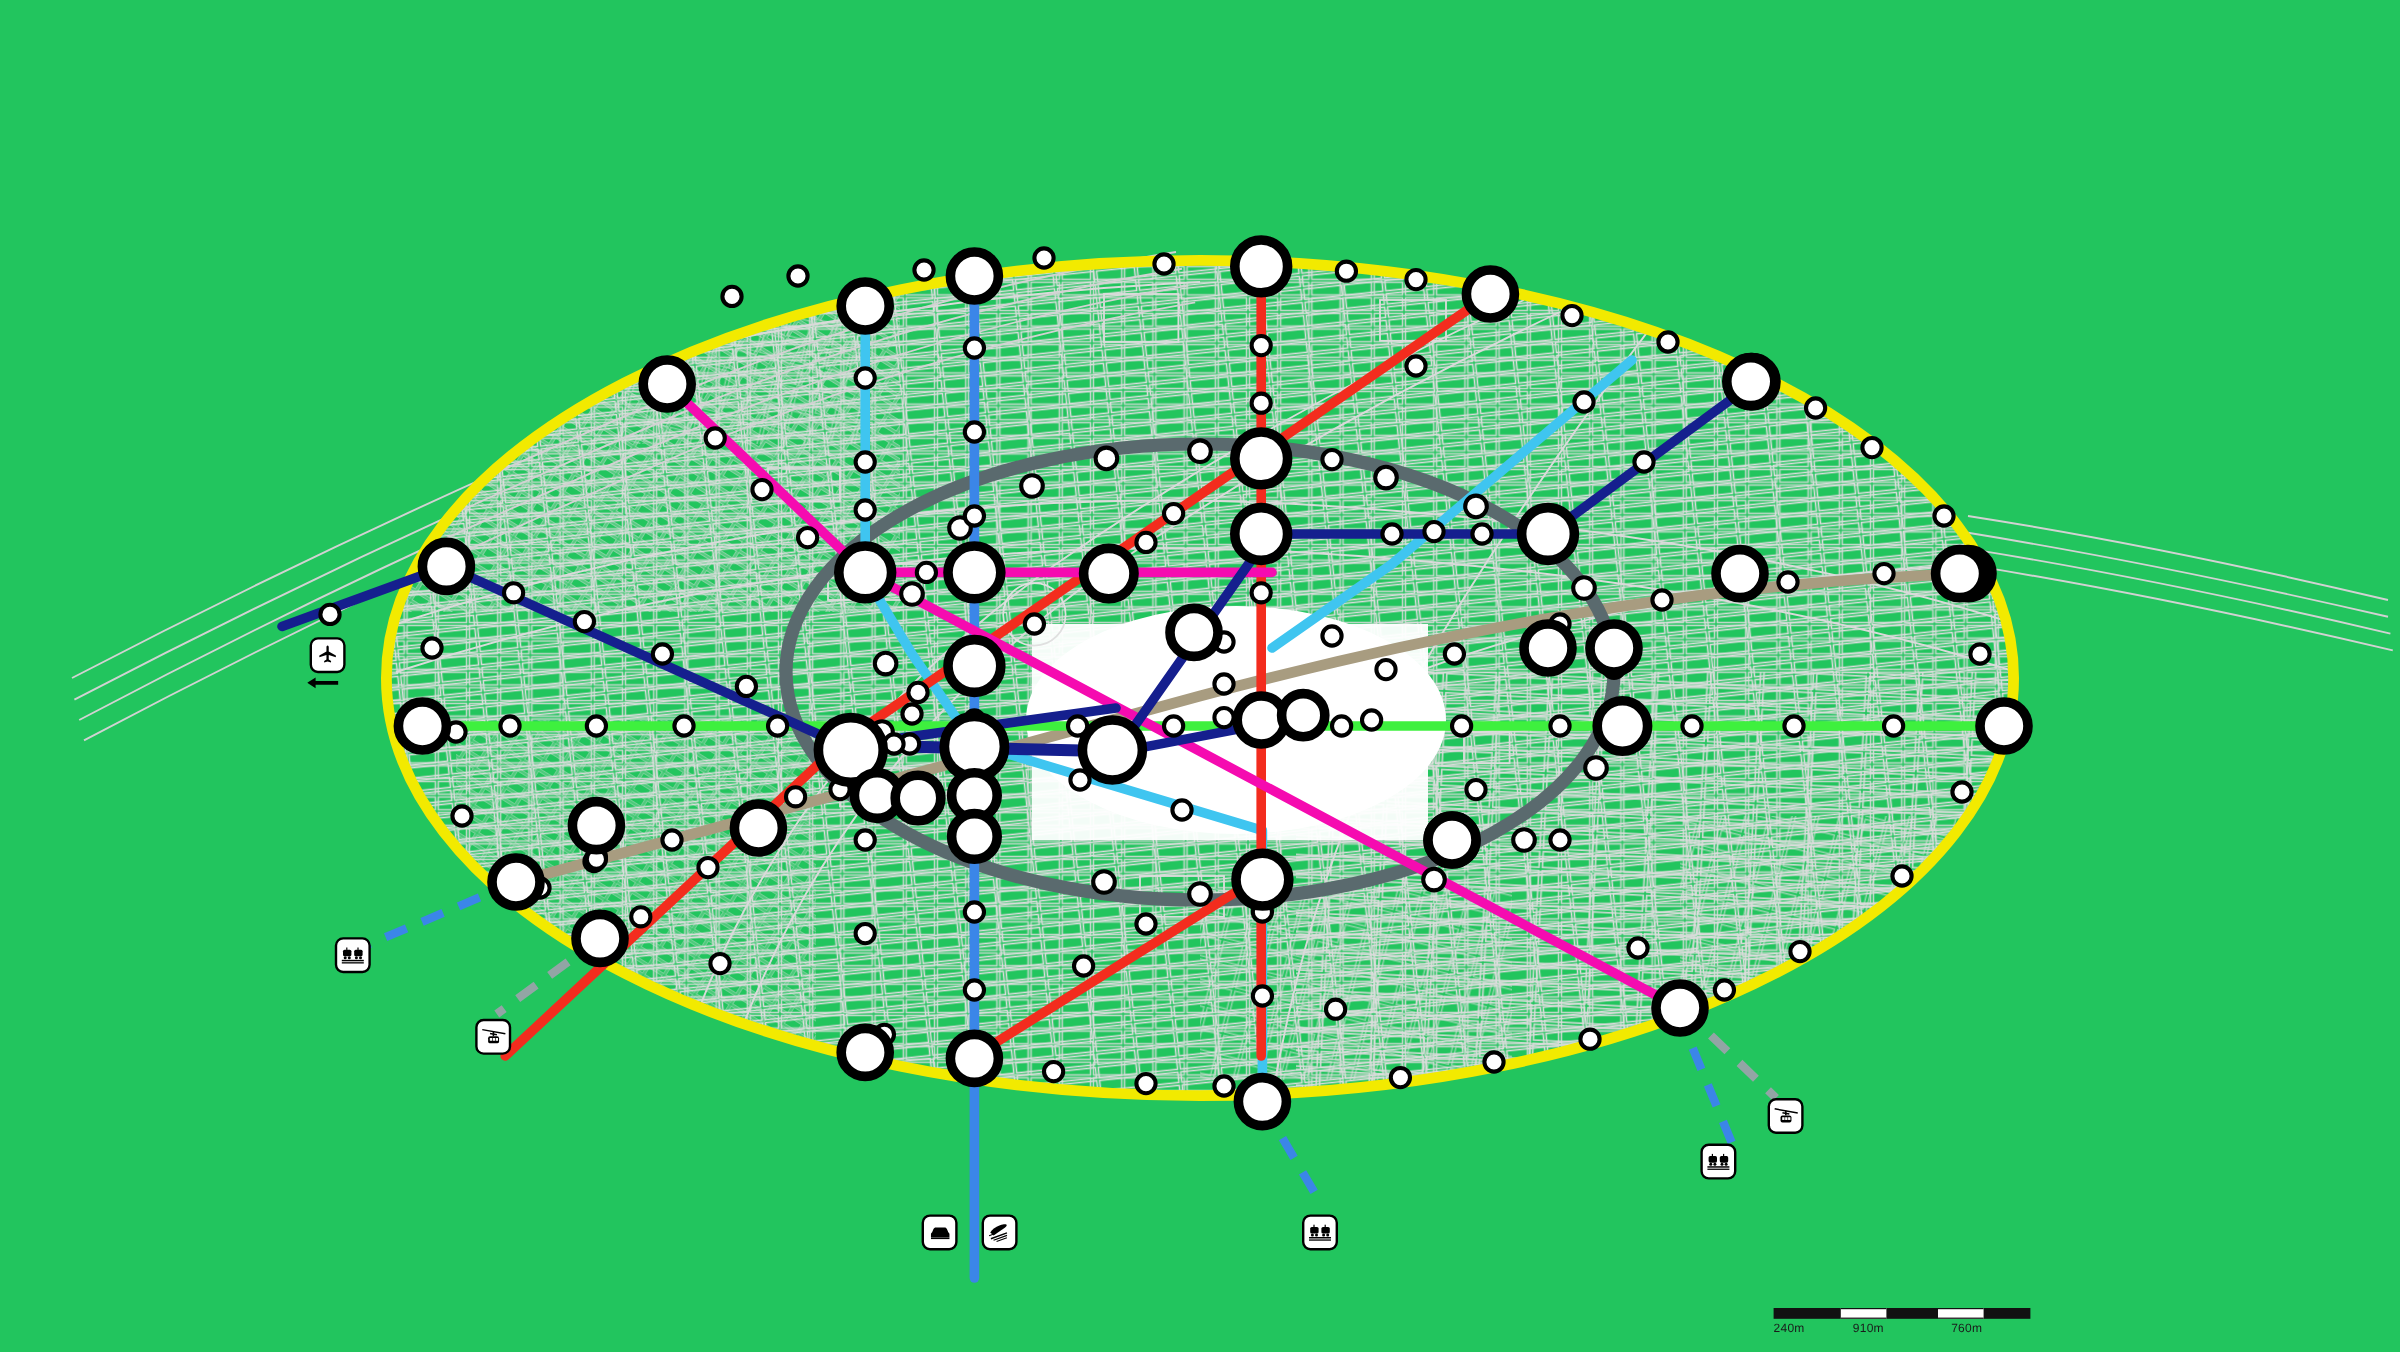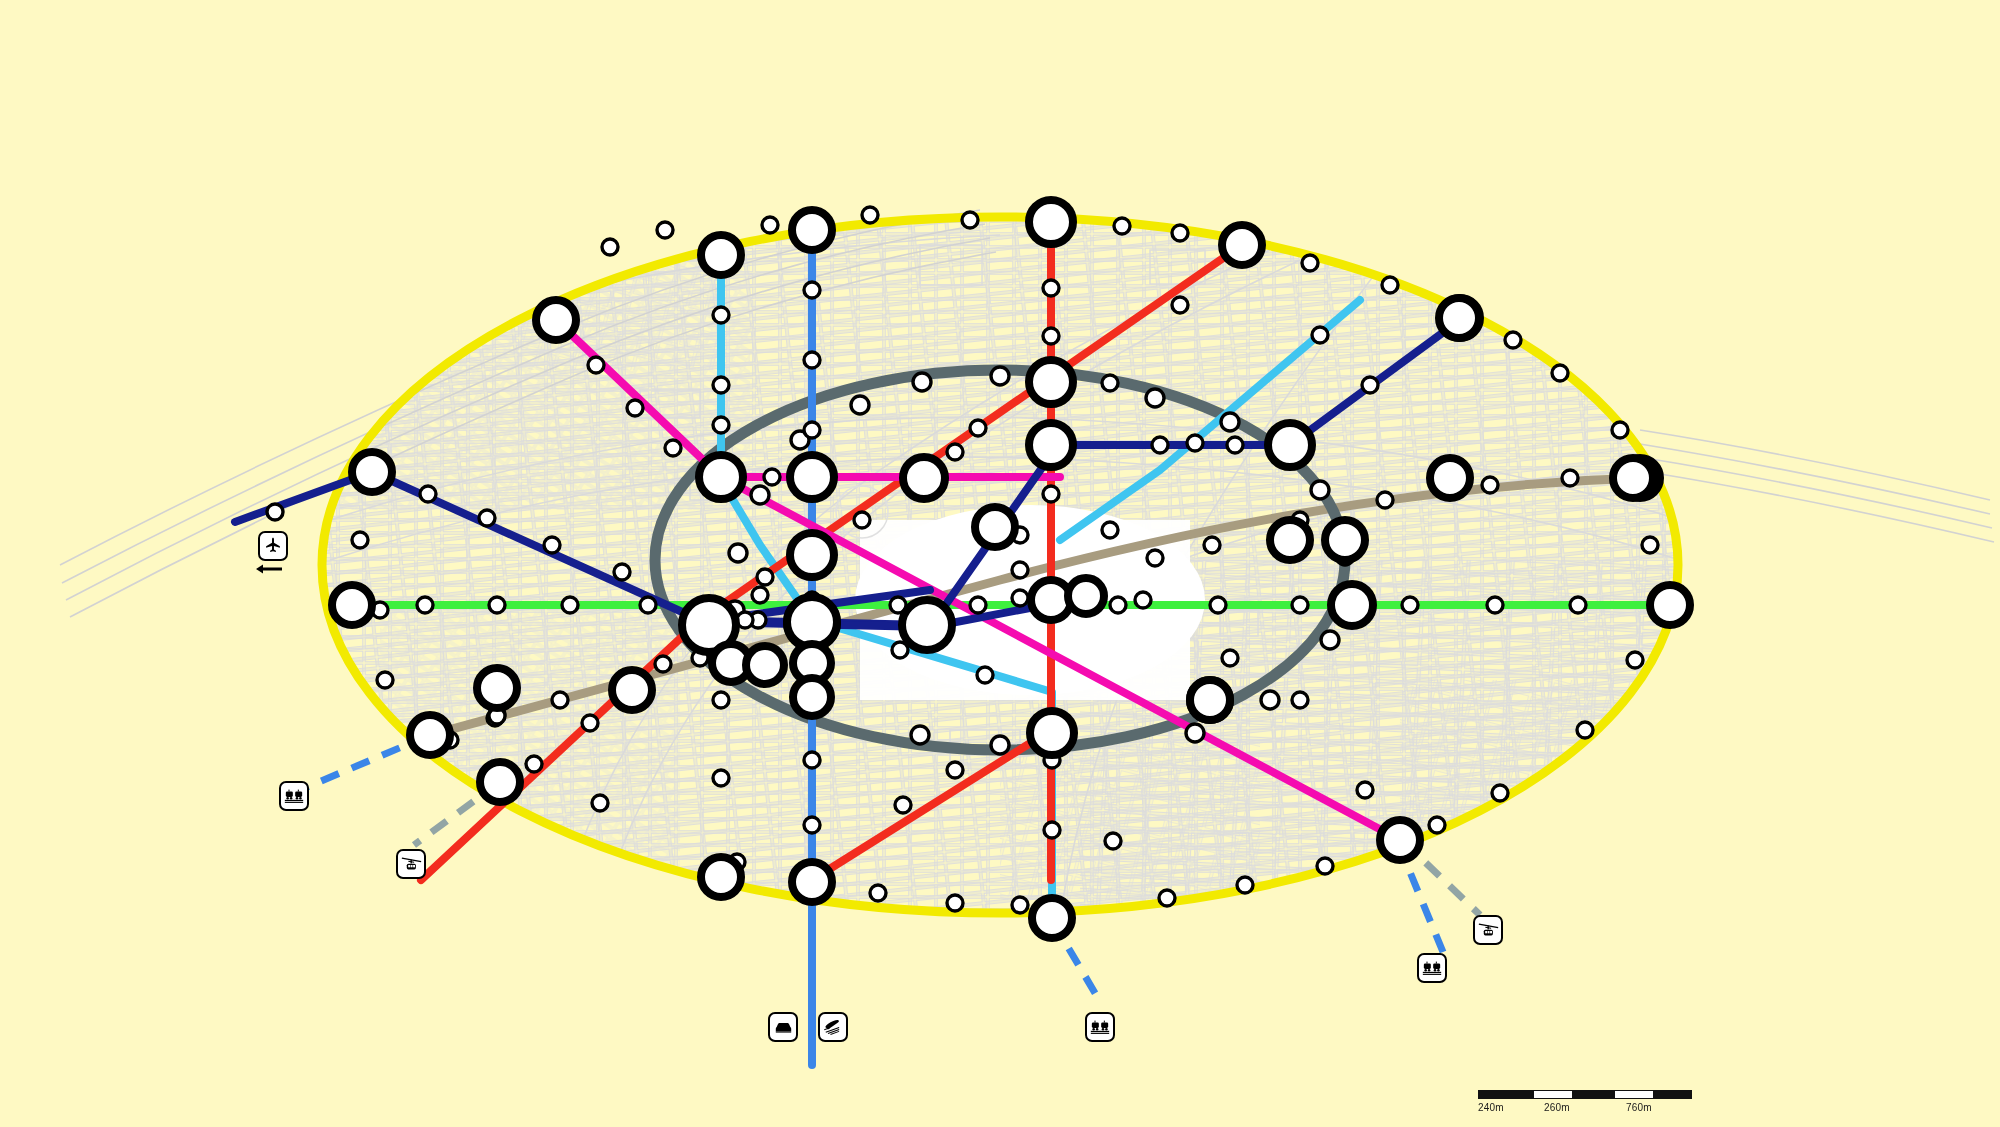--- a/index.html
+++ b/index.html
@@ -8,21 +8,21 @@
     padding: 0;
     background: #ffffff;
   }
   body {
     font-family: "Liberation Sans", sans-serif;
   }
   #map-root {
     position: relative;
     width: 2000px;
     height: 1127px;
-    background: #fef9c3;
+    background: #22c55e;
     overflow: hidden;
   }
   #map-svg {
     position: absolute;
     top: 0;
     left: 0;
     width: 2000px;
     height: 1127px;
   }
   .scale-bar-wrap {
@@ -478,18 +478,18 @@
     </svg>
   </div>
 
   <div class="scale-bar-wrap">
     <div class="scale-bar-track">
       <div class="scale-seg-light" style="left:56px; width:38px;"></div>
       <div class="scale-seg-light" style="left:137px; width:38px;"></div>
     </div>
     <div class="scale-labels">
       <span class="scale-label" style="left:0px;">240m</span>
-      <span class="scale-label" style="left:66px;">260m</span>
+      <span class="scale-label" style="left:66px;">910m</span>
       <span class="scale-label" style="left:148px;">760m</span>
     </div>
   </div>
 
 </div>
 
 </body></html>

